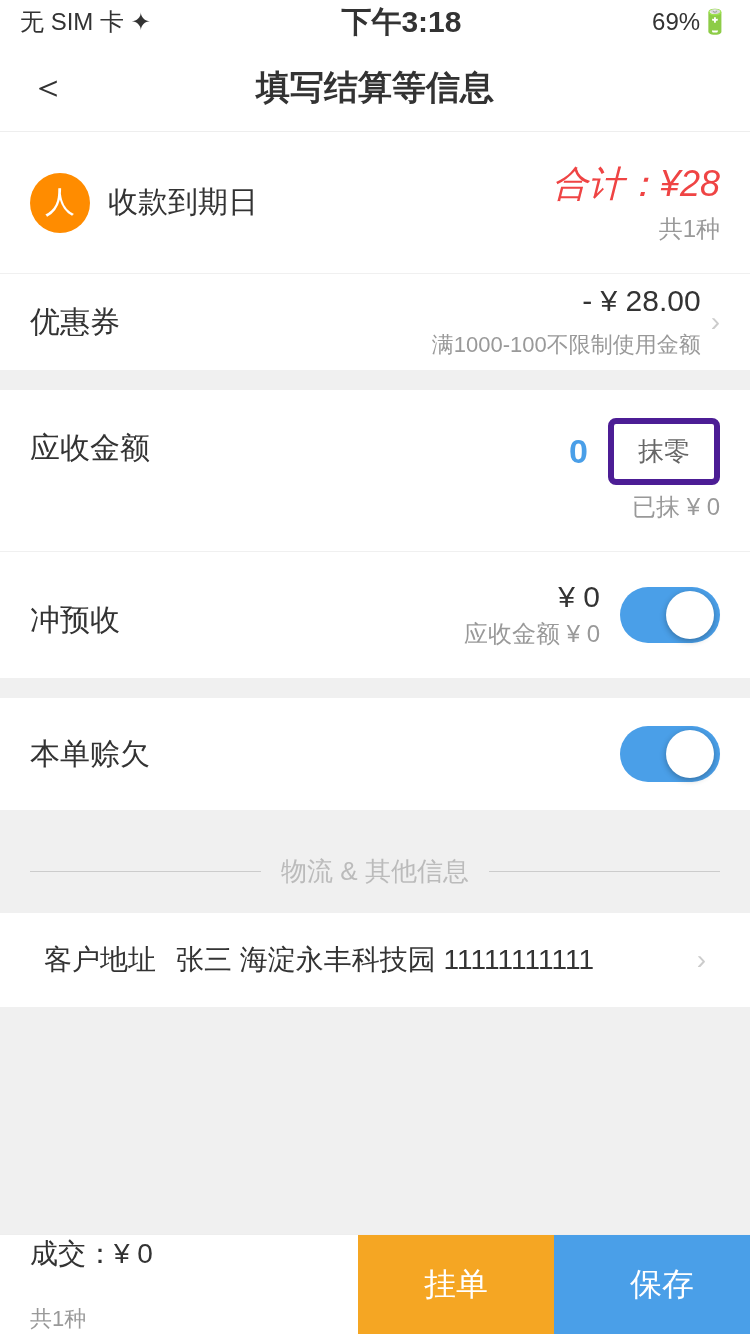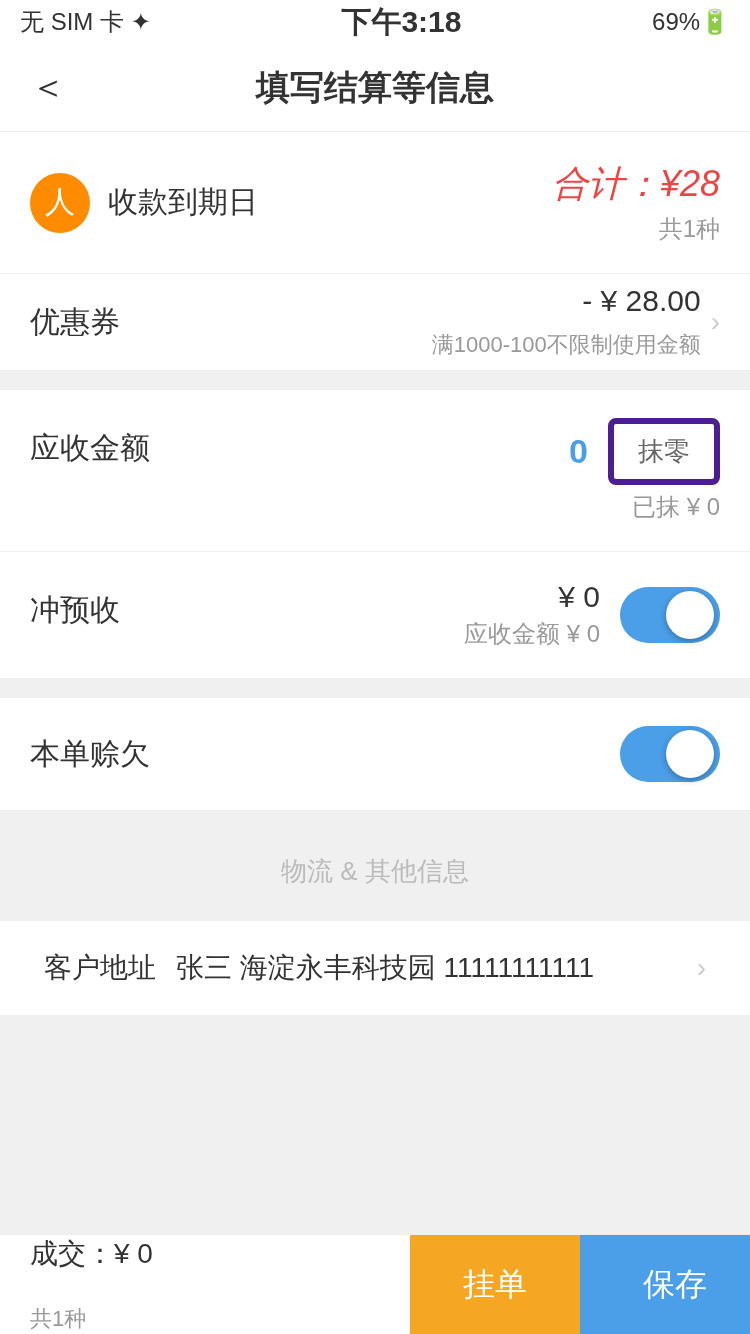--- a/index.html
+++ b/index.html
@@ -113,21 +113,21 @@
     }
     .amount-sub {
       text-align: right;
       padding: 6px 30px 28px 30px;
       font-size: 24px;
       color: #999;
     }
     
     .prepay-row {
       display: flex;
-      align-items: flex-start;
+      align-items: center;
       justify-content: space-between;
       padding: 28px 30px;
       border-top: 1px solid #f0f0f0;
     }
     .prepay-label { font-size: 30px; color: #333; padding-top: 10px; }
     .prepay-right { display: flex; align-items: center; gap: 20px; }
     .prepay-value { text-align: right; }
     .prepay-amount { font-size: 30px; color: #333; }
     .prepay-sub { font-size: 24px; color: #999; margin-top: 4px; }
     
@@ -167,22 +167,21 @@
     }
     .due-label { font-size: 28px; color: #333; margin-right: 16px; }
     .due-date { font-size: 28px; color: #333; }
     
     .logistics-divider {
       background: #f0f0f0;
       display: flex;
       align-items: center;
       justify-content: center;
       padding: 24px 30px;
-      margin-bottom: 8px;
-      flex-direction: column;
+      margin-bottom: 0;
     }
     .logistics-line {
       flex: 1; height: 1px; background: #ccc;
     }
     .logistics-text {
       font-size: 26px;
       color: #bbb;
       padding: 0 20px;
     }
     
@@ -211,21 +210,21 @@
     .footer-info {
       flex: 1;
       display: flex;
       flex-direction: column;
       justify-content: space-between;
       padding: 0 30px;
     }
     .footer-deal { font-size: 28px; color: #333; }
     .footer-count { font-size: 22px; color: #999; margin-top: 4px; }
     .footer-btn {
-      width: 170px;
+      width: 196px;
       height: 100%;
       display: flex;
       align-items: center;
       justify-content: center;
       font-size: 32px;
       color: #fff;
       cursor: pointer;
     }
     .btn-hold { background: #f5a623; }
     .btn-save { background: #4a9fe8; padding-left: 20px; }

